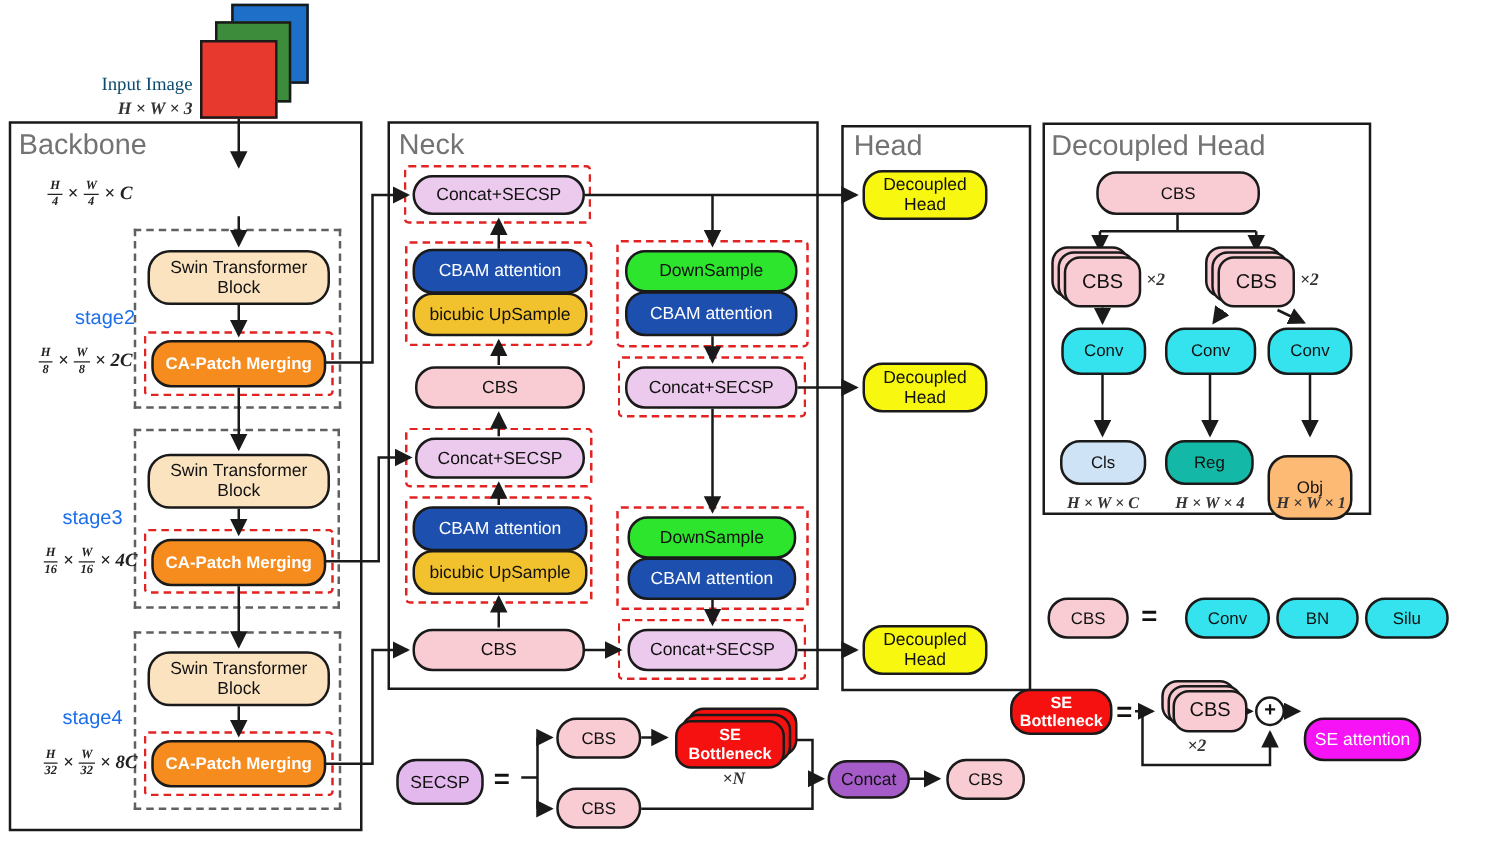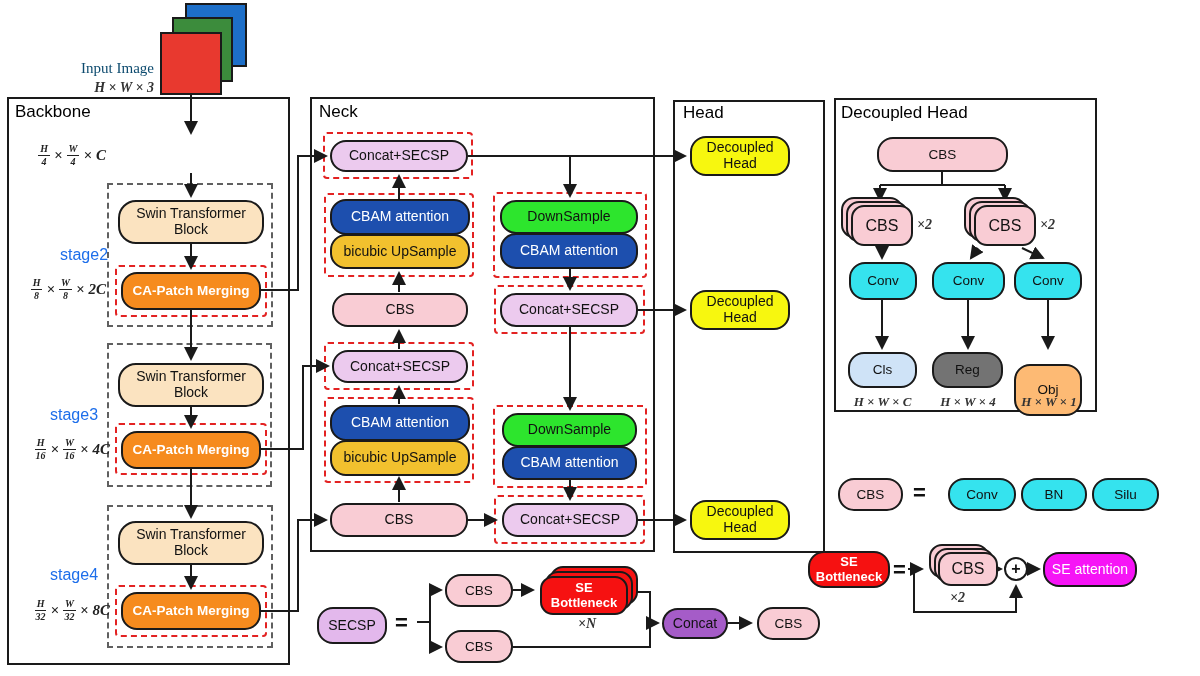--- a/index.html
+++ b/index.html
@@ -1,19 +1,19 @@
 <!DOCTYPE html>
 <html><head>
 <meta charset="utf-8">
 <style>
   html,body{margin:0;padding:0;background:#fff;}
   #canvas{position:relative;width:1200px;height:676px;background:#fff;overflow:hidden;
           font-family:"Liberation Sans",sans-serif;color:#111;}
   .frame{position:absolute;border:2px solid #1a1a1a;background:transparent;box-sizing:border-box;z-index:1;}
-  .title{position:absolute;font-size:17px;color:#000000;z-index:4;}
+  .title{position:absolute;font-size:23px;color:#737373;z-index:4;}
   .dash-gray{position:absolute;border:2px dashed #606060;box-sizing:border-box;z-index:2;}
   .dash-red{position:absolute;border:2px dashed #e32222;box-sizing:border-box;z-index:2;border-radius:4px;}
   svg.wires{position:absolute;left:0;top:0;z-index:3;}
   .box{position:absolute;border:2px solid #1a1a1a;border-radius:16px;box-sizing:border-box;
        display:flex;align-items:center;justify-content:center;text-align:center;
        font-size:13.5px;line-height:1.12;z-index:5;}
   .box.r18{border-radius:18px;}
   .wt{color:#fff;}
   .sq{position:absolute;border:2px solid #1a1a1a;box-sizing:border-box;z-index:5;}
   .stage-label{position:absolute;font-size:16px;color:#1d6eea;z-index:5;font-weight:500;}
@@ -229,21 +229,21 @@
     <div class="card" style="left: -5px; top: -4px; background-color: rgb(249, 204, 212);"></div>
     <div class="card front" style="background-color: rgb(249, 204, 212);">CBS</div>
   </div>
   <div class="xlbl" style="left:1040px;top:217px;">×2</div>
 
   <div class="box" style="left: 849px; top: 262px; width: 68px; height: 38px; background-color: rgb(53, 227, 238);">Conv</div>
   <div class="box" style="left: 932px; top: 262px; width: 73px; height: 38px; background-color: rgb(53, 227, 238);">Conv</div>
   <div class="box" style="left: 1014px; top: 262px; width: 68px; height: 38px; background-color: rgb(53, 227, 238);">Conv</div>
 
   <div class="box" style="left: 848px; top: 352px; width: 69px; height: 36px; background-color: rgb(207, 227, 247);">Cls</div>
-  <div class="box" style="left: 932px; top: 352px; width: 71px; height: 36px; background-color: #737373;">Reg</div>
+  <div class="box" style="left: 932px; top: 352px; width: 71px; height: 36px; background-color: #14b8a6;">Reg</div>
   <div class="box" style="left: 1014px; top: 364px; width: 68px; height: 52px; background-color: #fdba74;">Obj</div>
 
   <div class="mathflat" style="left:840px;top:394px;width:85px;">H × W × C</div>
   <div class="mathflat" style="left:928px;top:394px;width:80px;">H × W × 4</div>
   <div class="mathflat" style="left:1010px;top:394px;width:78px;">H × W × 1</div>
 
   <div class="box" style="left: 838px; top: 478px; width: 65px; height: 33px; background-color: rgb(249, 204, 212);">CBS</div>
   <div class="eq" style="left:913px;top:480px;">=</div>
   <div class="box" style="left: 948px; top: 478px; width: 68px; height: 33px; background-color: rgb(53, 227, 238);">Conv</div>
   <div class="box" style="left: 1021px; top: 478px; width: 66px; height: 33px; background-color: rgb(53, 227, 238);">BN</div>
@@ -251,21 +251,21 @@
 
   <div class="box wt" style="left: 808px; top: 551px; width: 82px; height: 37px; font-size: 13px; font-weight: bold; background-color: rgb(246, 17, 17);">SE Bottleneck</div>
   <div class="eq" style="left:893px;top:557px;">=</div>
   <div class="stack" style="left:938px;top:552px;width:60px;height:34px;">
     <div class="card" style="left: -9px; top: -8px; background-color: rgb(249, 204, 212);"></div>
     <div class="card" style="left: -4px; top: -4px; background-color: rgb(249, 204, 212);"></div>
     <div class="card front" style="background-color: rgb(249, 204, 212);">CBS</div>
   </div>
   <div class="xlbl" style="left:950px;top:590px;">×2</div>
   <div class="circle" style="left:1004px;top:557px;">+</div>
-  <div class="box wt" style="left: 1043px; top: 552px; width: 94px; height: 35px; font-size: 14px; background-color: rgb(246, 20, 246);">SE attention</div>
+  <div class="box wt" style="left: 1043px; top: 574px; width: 94px; height: 35px; font-size: 14px; background-color: rgb(246, 20, 246);">SE attention</div>
 
   <div class="box" style="left: 317px; top: 607px; width: 70px; height: 37px; font-size: 14px; background-color: rgb(227, 184, 236);">SECSP</div>
   <div class="eq" style="left:395px;top:610px;">=</div>
   <div class="box" style="left: 445px; top: 574px; width: 68px; height: 33px; background-color: rgb(249, 204, 212);">CBS</div>
   <div class="box" style="left: 445px; top: 630px; width: 68px; height: 33px; background-color: rgb(249, 204, 212);">CBS</div>
   <div class="stack" style="left:540px;top:576px;width:88px;height:39px;">
     <div class="card wt" style="left: 10px; top: -10px; background-color: rgb(246, 17, 17);"></div>
     <div class="card wt" style="left: 5px; top: -5px; background-color: rgb(246, 17, 17);"></div>
     <div class="card front wt" style="font-size: 13px; font-weight: bold; background-color: rgb(246, 17, 17);">SE Bottleneck</div>
   </div>

